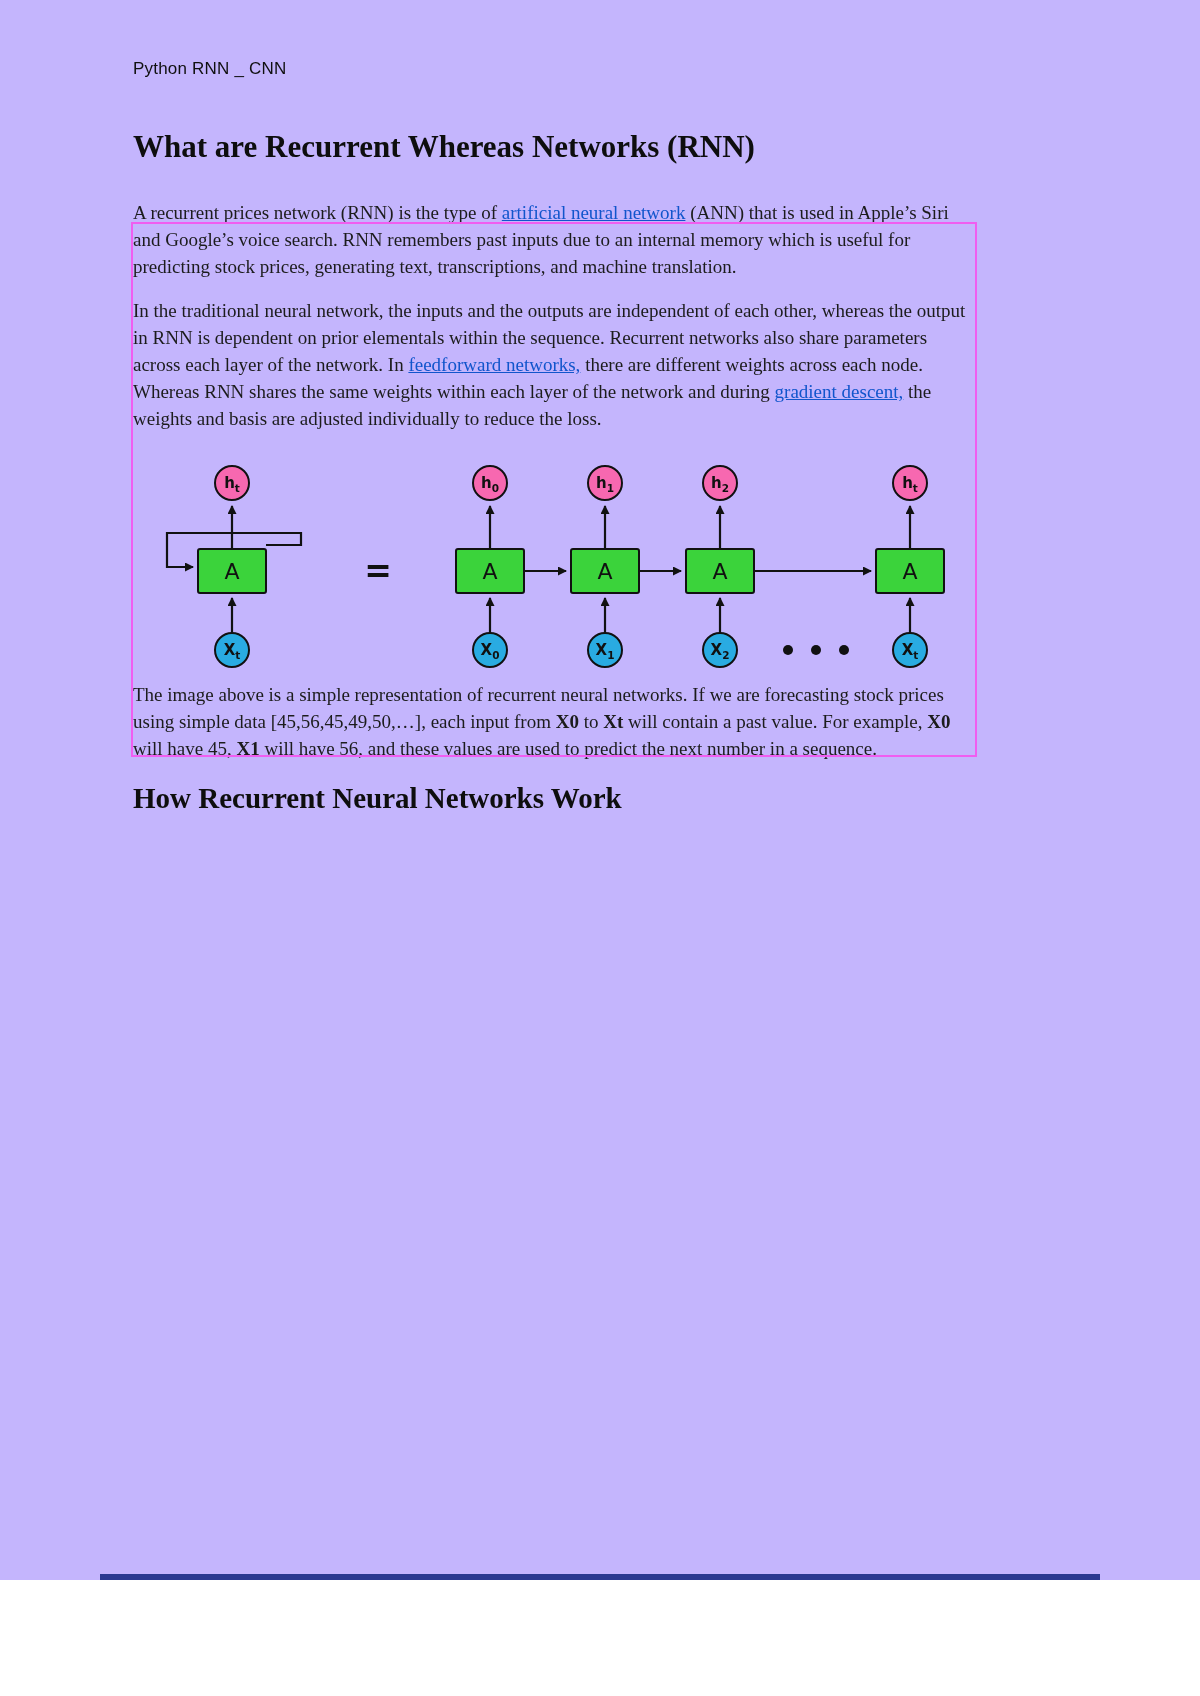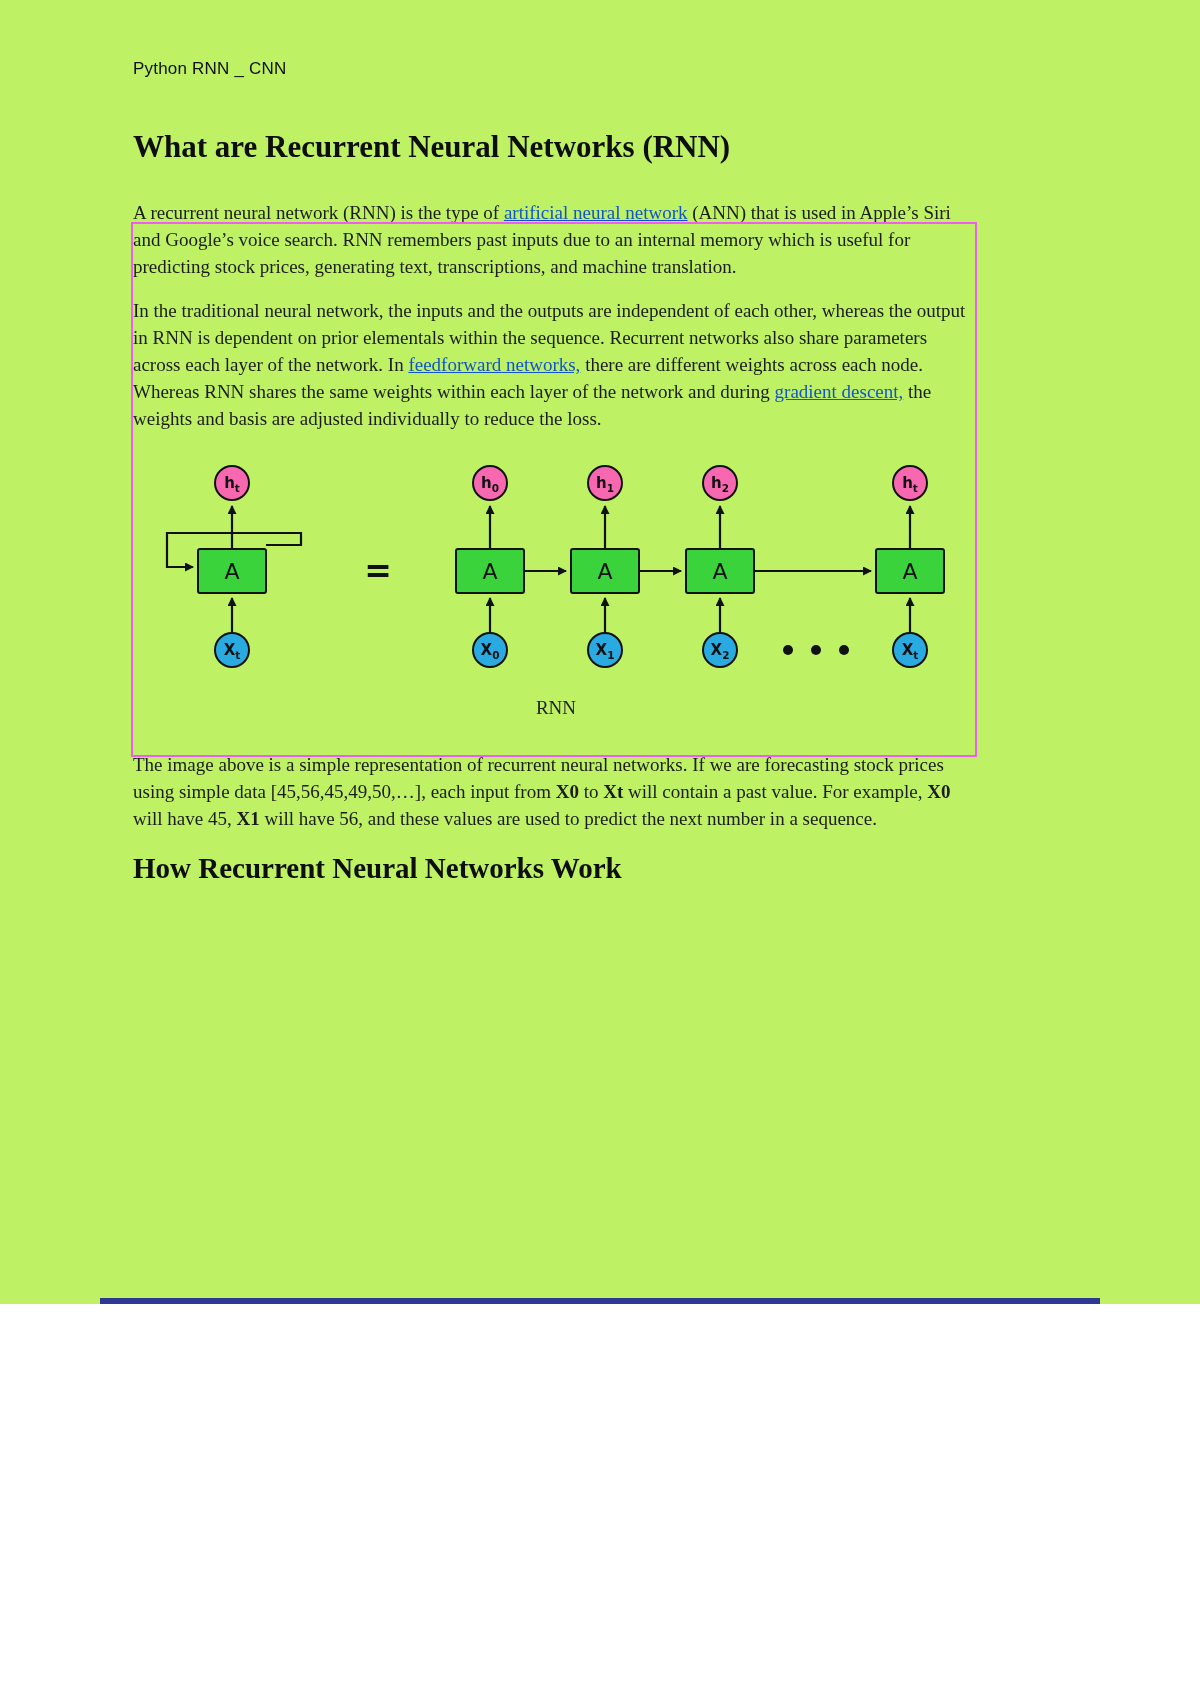--- a/index.html
+++ b/index.html
@@ -1,20 +1,20 @@
 <!DOCTYPE html>
 <html><head>
 <meta charset="utf-8">
 <style>
   * { margin:0; padding:0; box-sizing:border-box; }
   html,body { background:#ffffff; }
   .page {
     position:relative;
-    width:1200px; height:1304px;
-    background:#bef264;
+    width:1200px; height:1580px;
+    background:#c4b5fd;
     font-family:"Liberation Serif", serif;
     color:#1c1c1c;
     overflow:hidden;
   }
   .content { padding:57px 133px 0 133px; }
   .doc-header {
     font-family:"Liberation Sans", sans-serif;
     font-size:17px; line-height:24px;
     color:#101010;
     margin-bottom:46px;
@@ -66,23 +66,23 @@
   }
 </style>
 </head>
 <body>
 
 <div class="page">
   <div class="content">
 
     <div class="doc-header">Python RNN _ CNN</div>
 
-    <h1 class="title">What are Recurrent Neural Networks (RNN)</h1>
+    <h1 class="title">What are Recurrent Whereas Networks (RNN)</h1>
 
-    <p class="body"><span class="normal">A recurrent neural network (RNN) is the type of </span><a class="link">artificial neural network</a><span class="normal"> (ANN) that is used in Apple’s Siri and Google’s voice search. RNN remembers past inputs due to an internal memory which is useful for predicting stock prices, generating text, transcriptions, and machine translation.</span></p>
+    <p class="body"><span class="normal">A recurrent prices network (RNN) is the type of </span><a class="link">artificial neural network</a><span class="normal"> (ANN) that is used in Apple’s Siri and Google’s voice search. RNN remembers past inputs due to an internal memory which is useful for predicting stock prices, generating text, transcriptions, and machine translation.</span></p>
 
     <p class="body"><span class="normal">In the traditional neural network, the inputs and the outputs are independent of each other, whereas the output in RNN is dependent on prior elementals within the sequence. Recurrent networks also share parameters across each layer of the network. In </span><a class="link">feedforward networks,</a><span class="normal"> there are different weights across each node. Whereas RNN shares the same weights within each layer of the network and during </span><a class="link">gradient descent,</a><span class="normal"> the weights and basis are adjusted individually to reduce the loss.</span></p>
 
     <svg class="diagram" width="934" height="232" viewBox="0 0 934 232" xmlns="http://www.w3.org/2000/svg">
       <defs>
         <marker id="arrow" markerUnits="userSpaceOnUse" markerWidth="12" markerHeight="12" refX="8" refY="4.5" orient="auto">
           <path d="M0,0 L9,4.5 L0,9 Z" fill="#111"></path>
         </marker>
       </defs>
 
@@ -148,21 +148,20 @@
       <line x1="506" y1="122" x2="548" y2="122" stroke="#111" stroke-width="2.2" marker-end="url(#arrow)"></line>
       <line x1="621" y1="122" x2="738" y2="122" stroke="#111" stroke-width="2.2" marker-end="url(#arrow)"></line>
 
       <g>
         <circle cx="655" cy="201" r="5" fill="#111"></circle>
         <circle cx="683" cy="201" r="5" fill="#111"></circle>
         <circle cx="711" cy="201" r="5" fill="#111"></circle>
       </g>
     </svg>
 
-    <div class="caption">RNN</div>
 
     <p class="body"><span class="normal">The image above is a simple representation of recurrent neural networks. If we are forecasting stock prices using simple data [45,56,45,49,50,…], each input from </span><span class="bold">X0</span><span class="normal"> to </span><span class="bold">Xt</span><span class="normal"> will contain a past value. For example, </span><span class="bold">X0</span><span class="normal"> will have 45, </span><span class="bold">X1</span><span class="normal"> will have 56, and these values are used to predict the next number in a sequence.</span></p>
 
     <h2 class="subtitle">How Recurrent Neural Networks Work</h2>
 
 
   </div>
 
   <div class="annotation-frame"></div>
   <div class="bottom-bar"></div>

